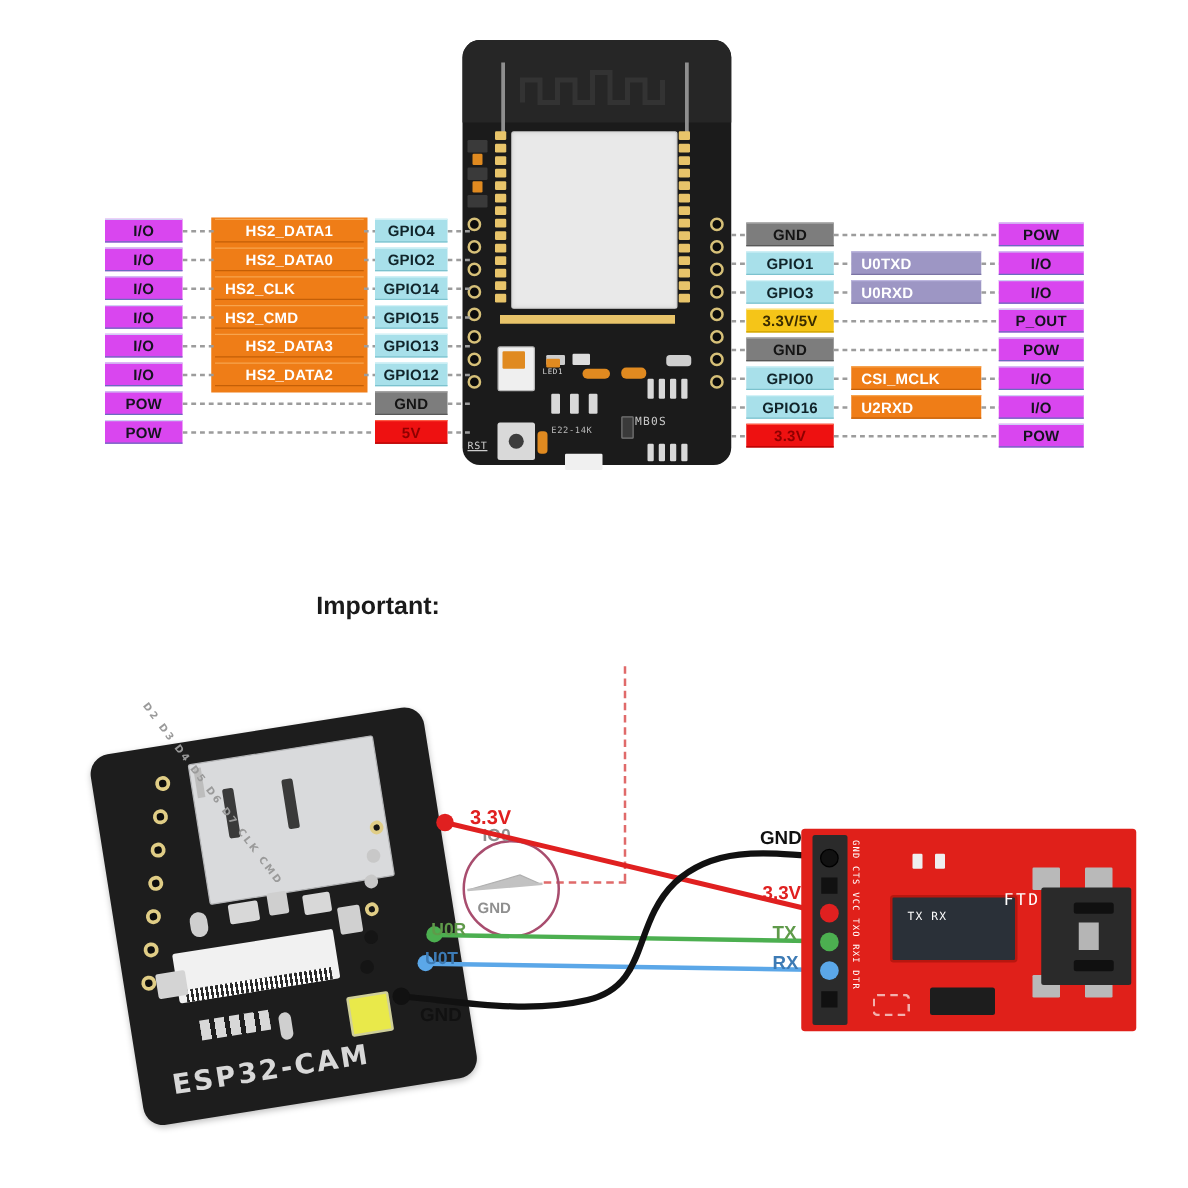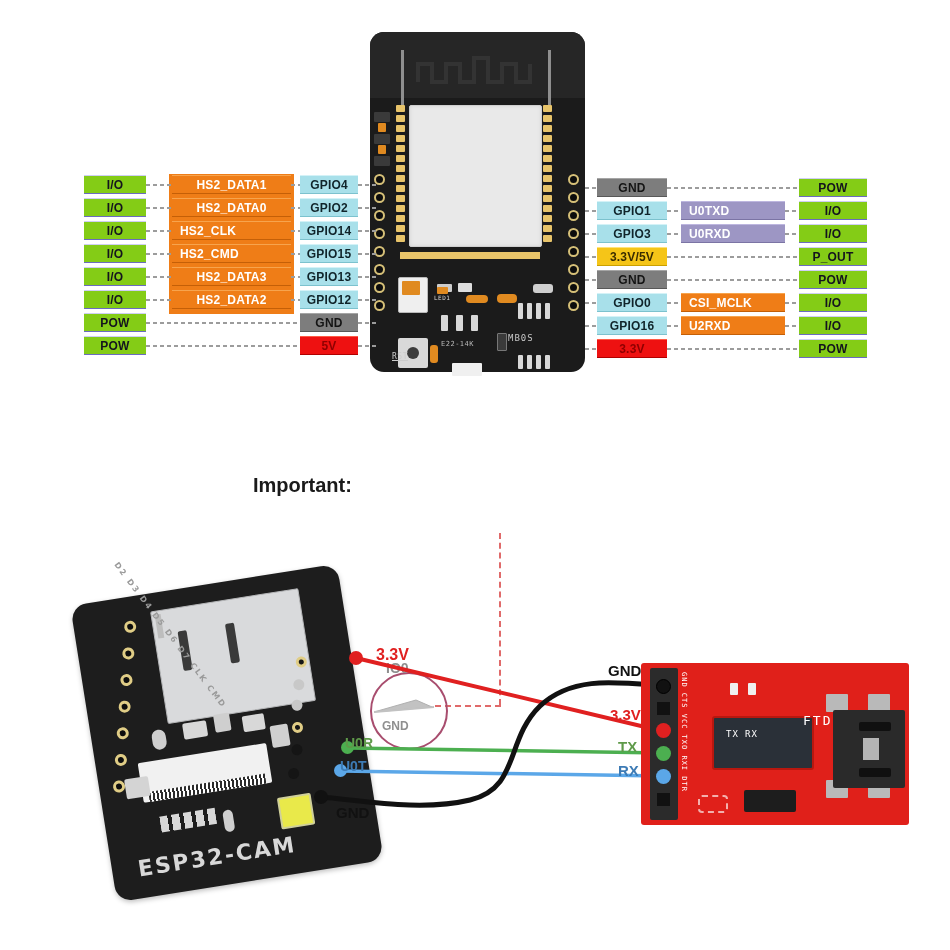--- a/index.html
+++ b/index.html
@@ -15,21 +15,21 @@
 
   
   .chip{
     position:absolute;
     display:flex;align-items:center;justify-content:center;
     font-weight:bold;
     letter-spacing:.2px;
     box-sizing:border-box;
     white-space:nowrap;
   }
-  .chip.io{background:#84cc16;color:#14141e;border-top:1px solid #cfcff4;border-bottom:1px solid #6b6bc0;}
+  .chip.io{background:#d946ef;color:#14141e;border-top:1px solid #cfcff4;border-bottom:1px solid #6b6bc0;}
   .chip.gpio{background:#a8e0ea;color:#10242a;border-top:1px solid #d4f2f7;border-bottom:1px solid #7cc2ce;}
   .chip.gnd{background:#7d7d7d;color:#141414;border-top:1px solid #a5a5a5;border-bottom:1px solid #585858;}
   .chip.v5{background:#ee1111;color:#8e0000;border-top:1px solid #ff5a44;border-bottom:1px solid #b00000;}
   .chip.v33{background:#ee1111;color:#8e0000;border-top:1px solid #ff5a44;border-bottom:1px solid #b00000;}
   .chip.vmix{background:#f5c518;color:#3a2c00;border-top:1px solid #ffe27a;border-bottom:1px solid #caa000;}
   .chip.func{background:#ef7d17;color:#fff;border-top:1px solid #f7a košt;}
   .chip.func{background:#ef7d17;color:#ffffff;border-top:1px solid #f7a44d;border-bottom:1px solid #c45f07;}
   .chip.uart{background:#9d96c4;color:#ffffff;border-top:1px solid #bdb6df;border-bottom:1px solid #7b74a4;}
 
   
@@ -212,21 +212,21 @@
     <div class="smd" style="left:545px;top:355px;width:5px;height:14px;"></div>
 
     <div class="smd dark" style="left:497px;top:333px;width:8px;height:16px;border:1px solid #777;"></div>
     <div class="smd" style="left:452px;top:363px;width:30px;height:13px;background:#f0f0f0;"></div>
 
     <div class="btn" style="left:398px;top:338px;width:30px;height:30px;">
       <div class="plunger"></div>
     </div>
     <div class="smd orange" style="left:430px;top:345px;width:8px;height:18px;border-radius:3px;"></div>
 
-    <div class="silk" style="left:392px;top:352px;font-size:8px;color:#cccccc;text-decoration:underline;">RST</div>
+    <div class="silk" style="left:374px;top:352px;font-size:8px;color:#cccccc;text-decoration:underline;">RST</div>
     <div class="silk" style="left:434px;top:294px;font-size:6px;color:#d8d8d8;">LED1</div>
     <div class="silk" style="left:441px;top:340px;font-size:7px;color:#b9b9b9;">E22-14K</div>
     <div class="silk" style="left:508px;top:333px;font-size:9px;color:#c8c8c8;letter-spacing:1px;">MB0S</div>
   </div>
 
   <div class="funcblock" style="left:169px;top:174px;width:125px;height:140px;"></div>
 
   <div>
 
     <div class="lead dots" style="left:146px;top:184px;width:26px;"></div>

